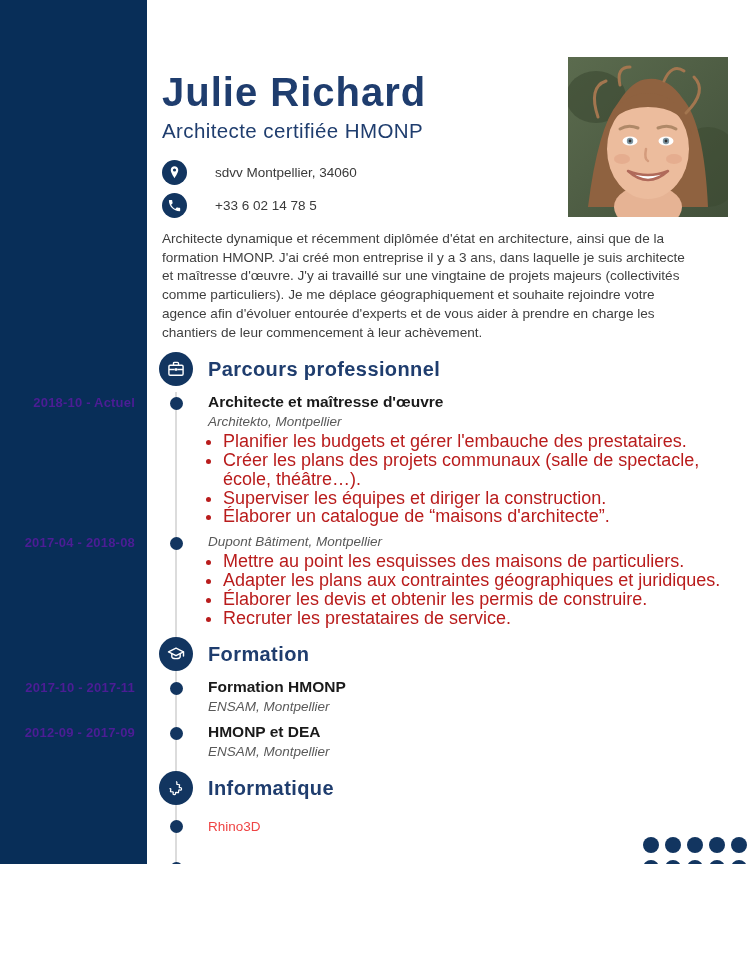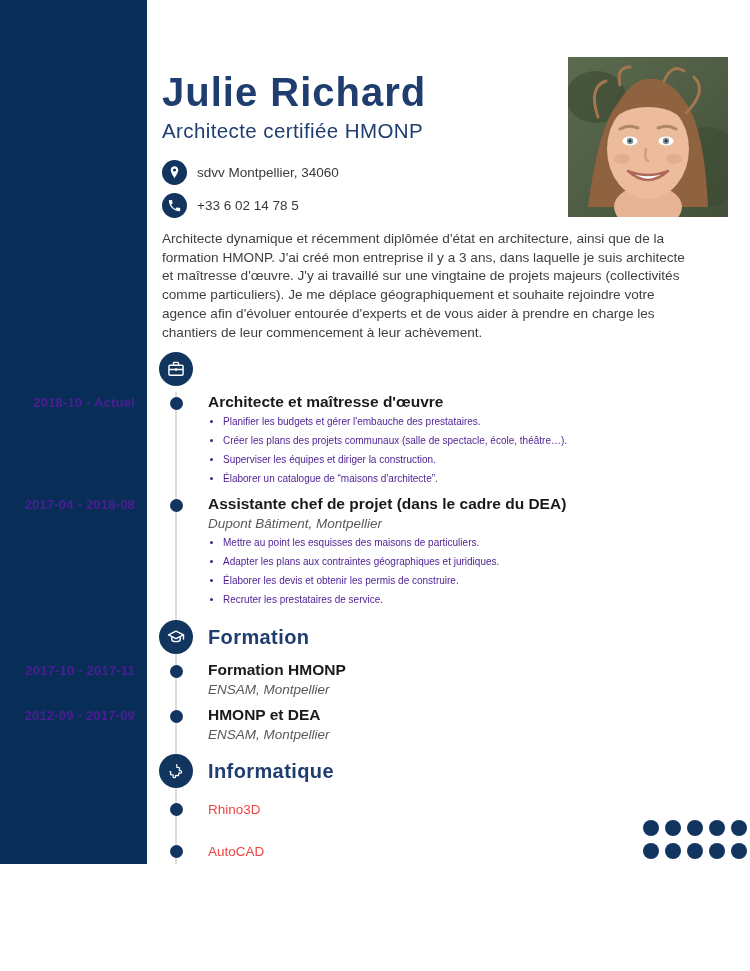--- a/index.html
+++ b/index.html
@@ -6,41 +6,41 @@
   .page{position:relative;width:750px;height:864px;background:#ffffff;overflow:hidden;
         font-family:"Liberation Sans","DejaVu Sans",sans-serif;color:#3f3f3f;}
   .sidebar{position:absolute;left:0;top:0;width:147px;height:963px;background:#082e58;}
   .timeline-line{position:absolute;left:175px;top:392px;width:2px;height:556px;background:#dcdcdc;}
   .content{position:absolute;left:0;top:0;width:750px;}
   
   .hdr{padding-top:70px;}
   h1{margin:0 0 0 162px;font-size:40px;line-height:44px;font-weight:bold;color:#1f3d6e;letter-spacing:1px;}
   .subtitle{margin:4px 0 0 162px;font-size:20.5px;line-height:26px;color:#1f3d6e;letter-spacing:.4px;}
   .contacts{margin:16px 0 0 162px;}
-  .contact-row{display:flex;align-items:center;height:25px;margin-bottom:8px;}
+  .contact-row{display:flex;align-items:center;height:25px;margin-bottom:8px;gap:18px;}
   .cicon{width:25px;height:25px;border-radius:50%;background:#123560;display:flex;align-items:center;justify-content:center;flex:0 0 25px;}
   .cicon svg{width:15px;height:15px;}
   .ctext{margin-left:10px;font-size:13.5px;color:#3a3a3a;}
   .summary{margin:12px 20px 0 162px;width:528px;font-size:13.6px;line-height:18.7px;color:#3f3f3f;}
   .photo{position:absolute;left:568px;top:57px;width:160px;height:160px;overflow:hidden;}
   
   .section-head{position:relative;height:34px;margin-top:10px;}
   .icon-circle{position:absolute;left:159px;top:0;width:34px;height:34px;border-radius:50%;
                background:#123560;display:flex;align-items:center;justify-content:center;}
   .icon-circle svg{width:20px;height:20px;}
   .section-title{margin:0 0 0 208px;font-size:20px;line-height:34px;font-weight:bold;color:#1f3d6e;letter-spacing:.4px;}
   
   .entry{position:relative;padding-left:208px;margin-top:6px;}
   .entry .date{position:absolute;left:0;top:3px;width:135px;text-align:right;
                color:#4c1d95;font-size:13px;font-weight:bold;letter-spacing:.2px;}
   .marker{position:absolute;left:170px;top:5px;width:13px;height:13px;border-radius:50%;background:#123560;}
   .entry-title{font-size:15.5px;line-height:20px;font-weight:bold;color:#1a1a1a;}
   .entry-org{font-size:13.5px;line-height:19px;font-style:italic;color:#595959;}
   .entry ul{margin:1px 0 0 0;padding-left:15px;}
-  .entry li{font-size:10px;line-height:18.8px;color:#4c1d95;}
+  .entry li{font-size:18px;line-height:18.8px;color:#b91c1c;}
   
   .skills{margin-top:9px;}
   .skill-row{position:relative;padding-left:208px;height:24px;line-height:24px;margin-bottom:1px;}
   .skill-row .marker{top:6px;}
   .skill-label{font-size:13.5px;color:#ef4444;}
   .dots{position:absolute;right:3px;top:4px;display:flex;gap:6px;}
   .dot{width:16px;height:16px;border-radius:50%;}
   .dot.filled{background:#123560;}
   .dot.empty{background:#d9d9d9;}
   .skills .skill-row:first-child{margin-bottom:18px;}
@@ -115,38 +115,39 @@
       <span class="icon-circle">
         <svg viewBox="0 0 24 24">
             <g fill="none" stroke="#ffffff" stroke-width="1.7" stroke-linejoin="round">
               <rect x="3.5" y="7.5" width="17" height="12" rx="1.5"></rect>
               <path d="M9 7.5V5.2c0-.7.5-1.2 1.2-1.2h3.6c.7 0 1.2.5 1.2 1.2v2.3"></path>
               <path d="M3.5 12.5h7m3 0h7"></path>
               <rect x="10.5" y="11" width="3" height="3" rx=".5" fill="#ffffff" stroke="none"></rect>
             </g>
           </svg>
       </span>
+      <h2 class="section-title">Parcours professionnel</h2>
     </div>
     <div id="experience-entries">
   <div class="entry">
     <span class="date">2018-10 - Actuel</span>
     <span class="marker"></span>
     <div class="entry-title">Architecte et maîtresse d'œuvre</div>
+    <div class="entry-org">Architekto, Montpellier</div>
     <ul>
             <li>Planifier les budgets et gérer l'embauche des prestataires.</li>
             <li>Créer les plans des projets communaux (salle de spectacle, école, théâtre…).</li>
             <li>Superviser les équipes et diriger la construction.</li>
             <li>Élaborer un catalogue de “maisons d'architecte”.</li>
           </ul>
   </div>
 
   <div class="entry">
     <span class="date">2017-04 - 2018-08</span>
     <span class="marker"></span>
-    <div class="entry-title">Assistante chef de projet (dans le cadre du DEA)</div>
     <div class="entry-org">Dupont Bâtiment, Montpellier</div>
     <ul>
             <li>Mettre au point les esquisses des maisons de particuliers.</li>
             <li>Adapter les plans aux contraintes géographiques et juridiques.</li>
             <li>Élaborer les devis et obtenir les permis de construire.</li>
             <li>Recruter les prestataires de service.</li>
           </ul>
   </div>
 </div>
 

